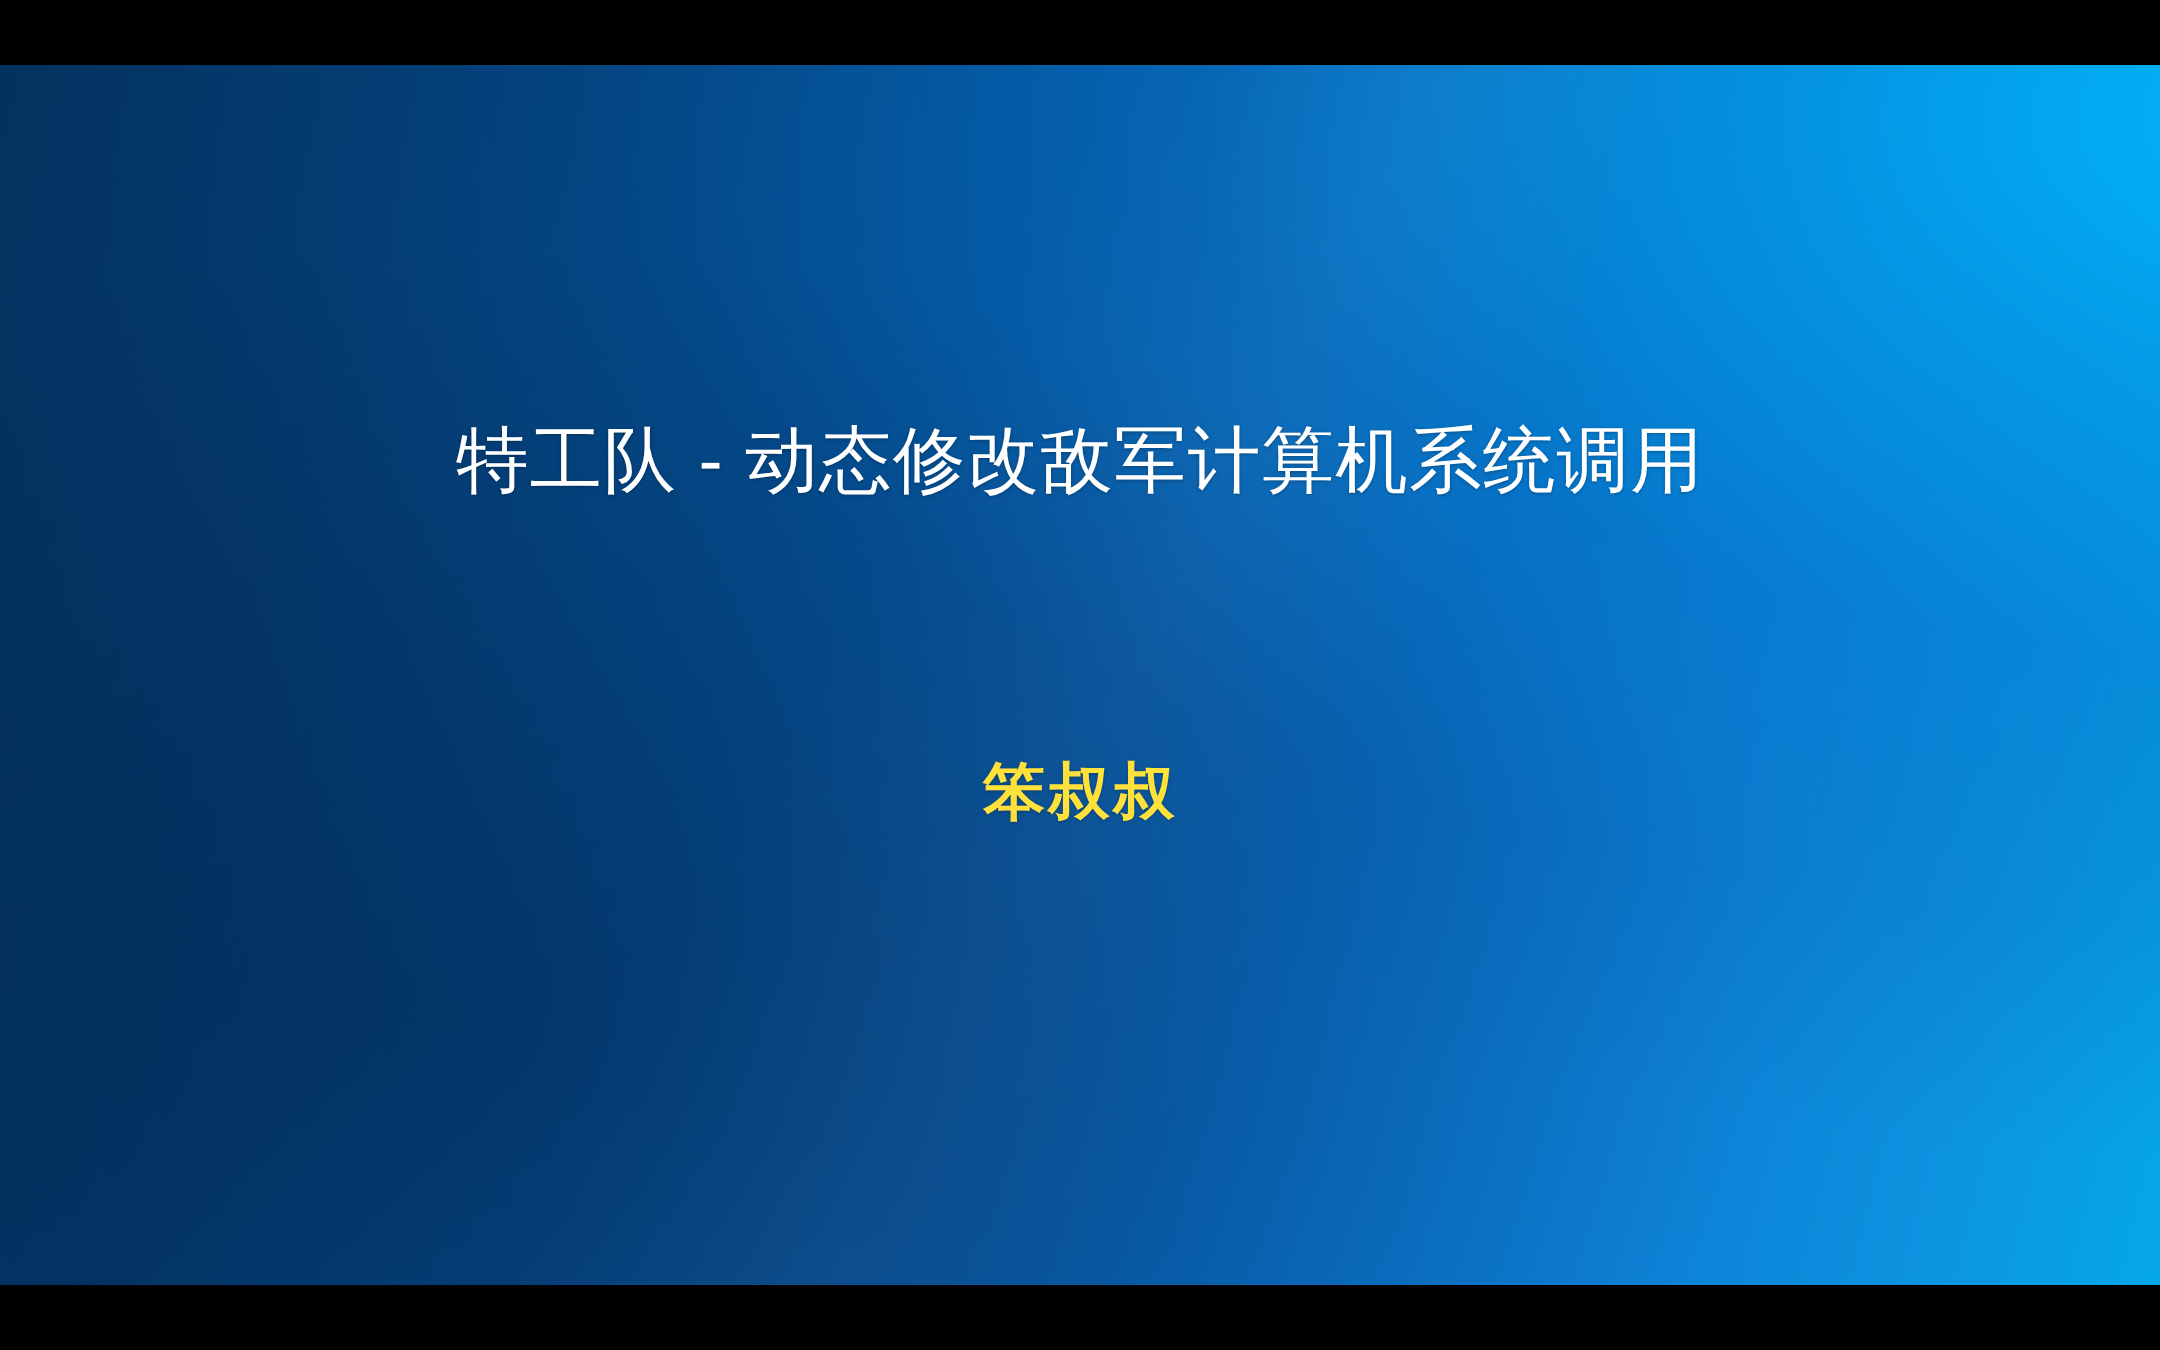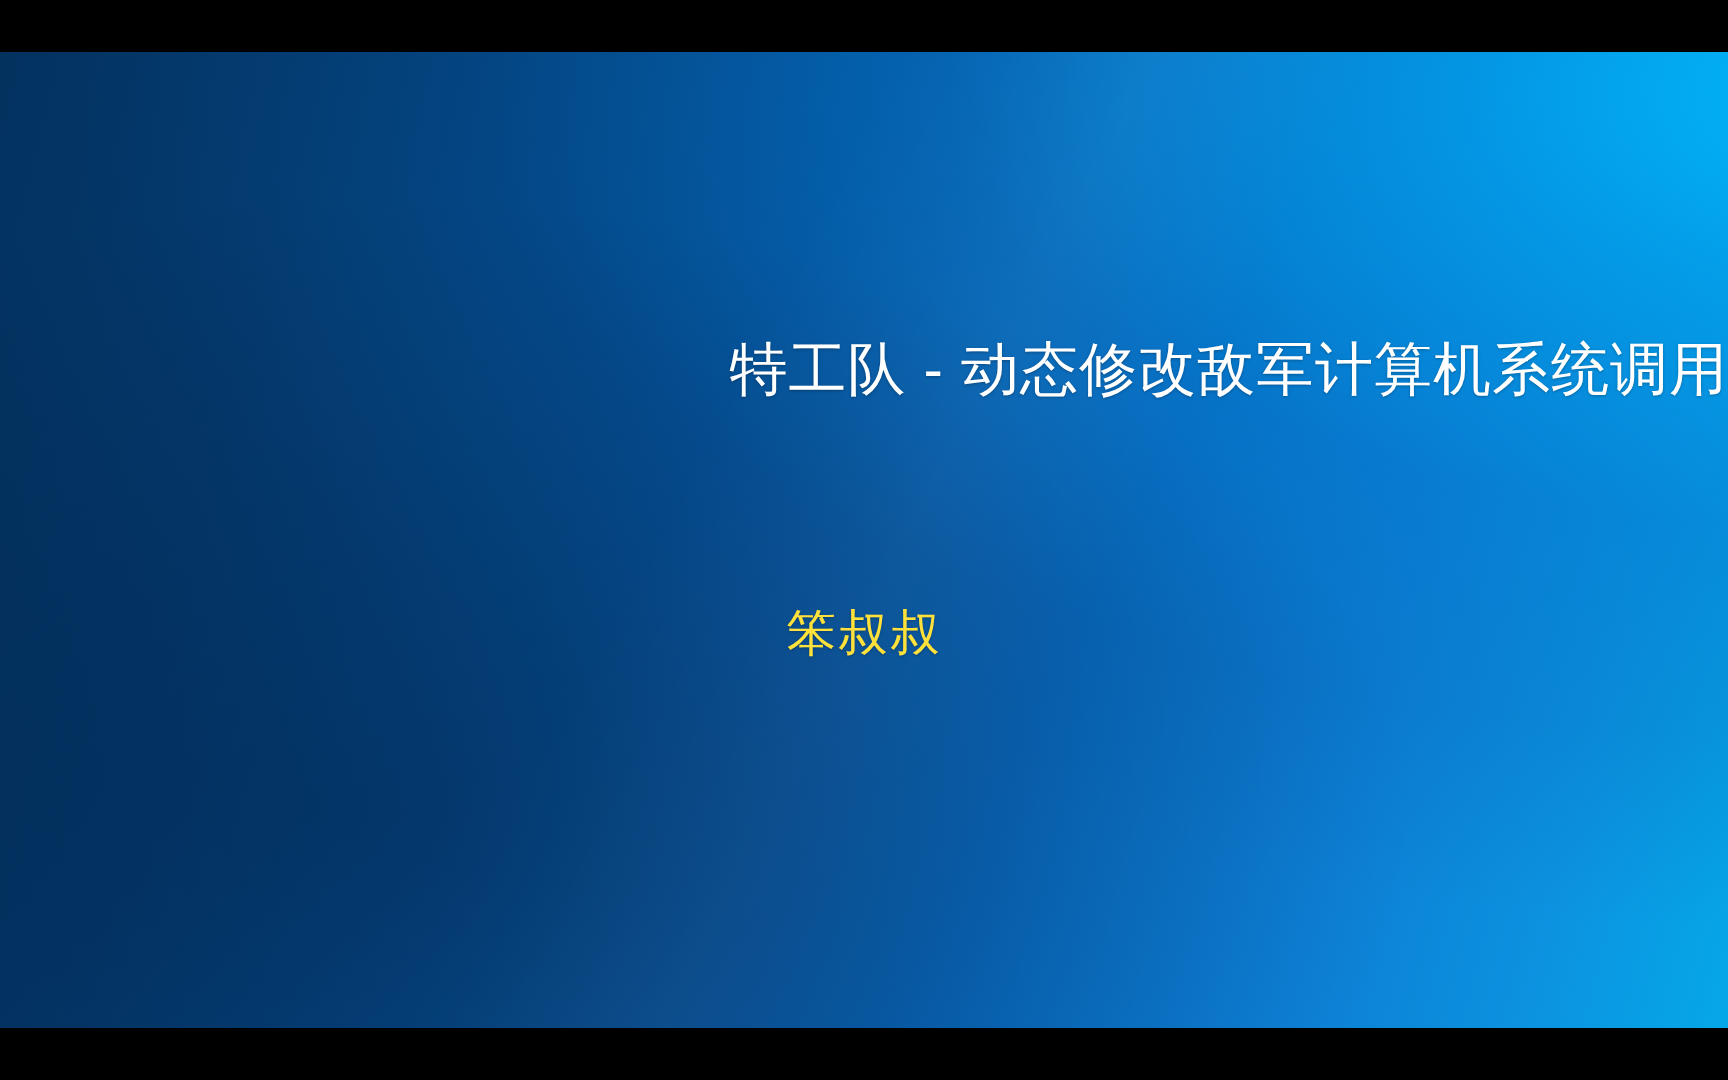--- a/index.html
+++ b/index.html
@@ -84,39 +84,39 @@
     position: absolute;
     inset: 0;
     z-index: 2;
   }
 
   #slide-title {
     position: absolute;
     left: 0;
     top: 282px;
     width: 1728px;
-    text-align: right;
+    text-align: center;
     color: #ffffff;
     font-size: 58px;
     font-weight: 400;
     letter-spacing: 1px;
     line-height: 1.2;
     white-space: nowrap;
     text-shadow: 0 1px 3px rgba(0,0,0,0.28);
   }
 
   #slide-subtitle {
     position: absolute;
     left: 0;
     top: 551px;
     width: 1728px;
     text-align: center;
     color: #ffe13b;
     font-size: 50px;
-    font-weight: 400;
+    font-weight: 700;
     letter-spacing: 2px;
     line-height: 1.2;
     white-space: nowrap;
     text-shadow: 0 1px 3px rgba(0,0,0,0.25);
   }
 </style>
 </head>
 <body>
 
 <div id="slide-frame">

